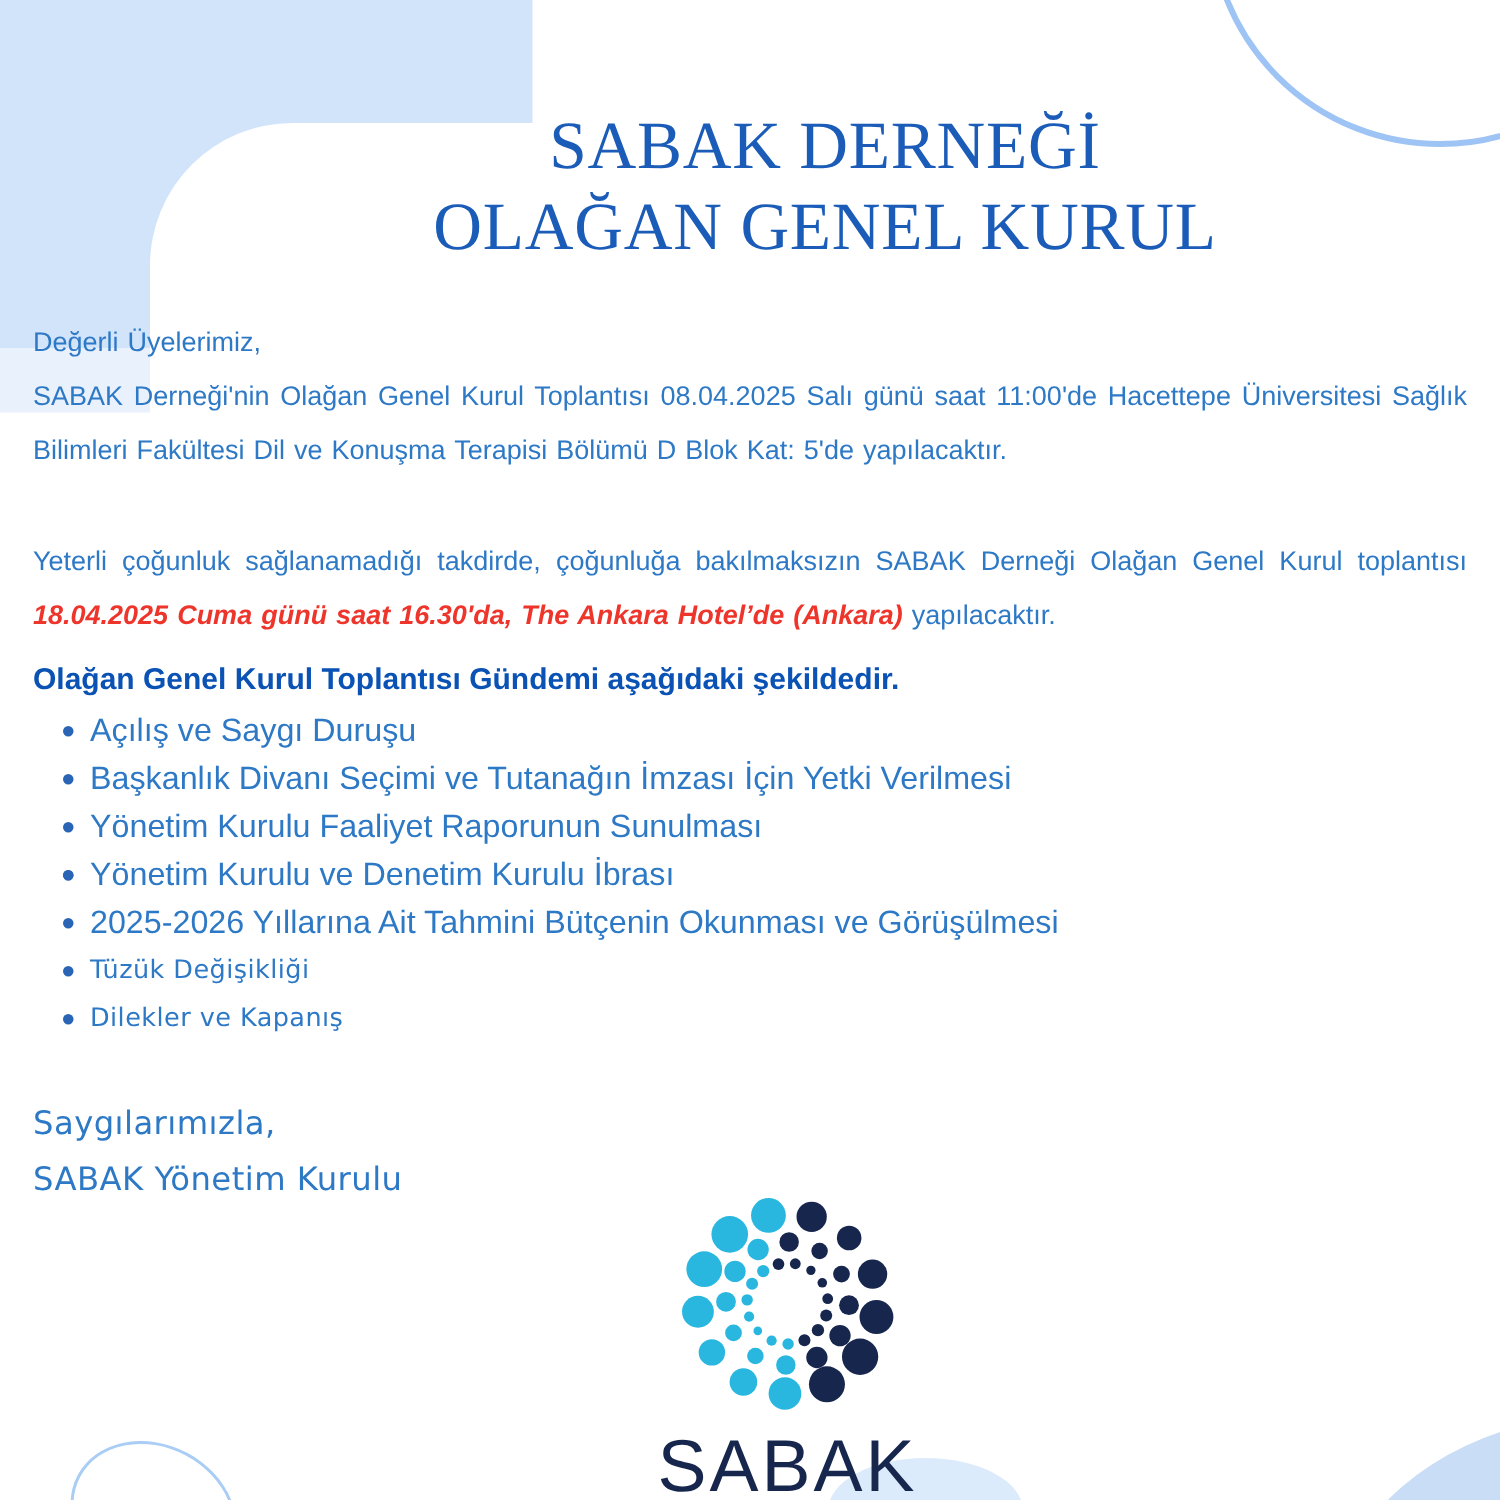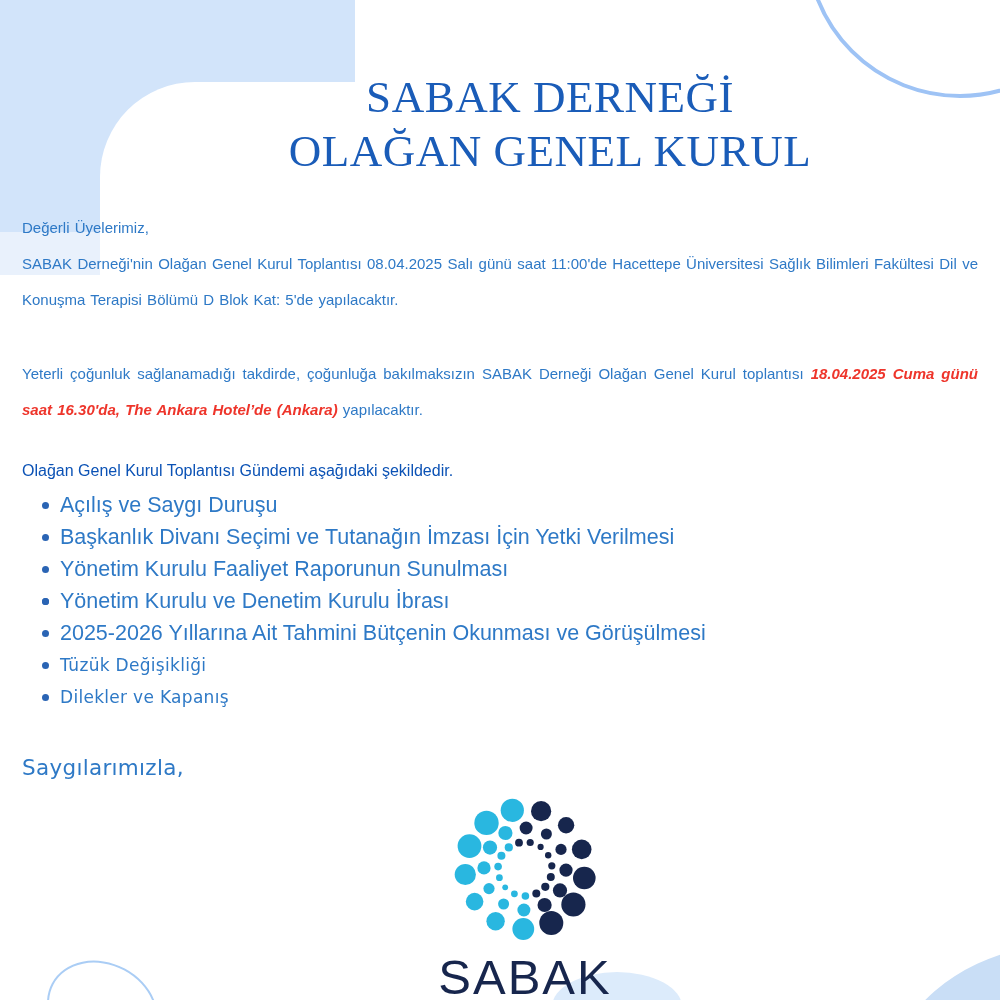--- a/index.html
+++ b/index.html
@@ -35,27 +35,27 @@
   .blob-br{position:absolute;left:893px;top:950px;width:270px;height:170px;
     background:var(--blob-bottom);border-radius:50%;transform:rotate(-18deg);}
 
   .content{position:absolute;inset:0;}
 
   .title{margin-left:100px;padding-top:70px;text-align:center;
     font-family:"Liberation Serif",serif;font-weight:400;
     font-size:45px;line-height:54px;letter-spacing:0.5px;color:var(--title-blue);}
 
   .text-col{margin:32px 22px 0 22px;}
-  .para{font-size:15px;line-height:36px;color:var(--body-blue);
+  .para{font-size:18px;line-height:36px;color:var(--body-blue);
     text-align:justify;word-spacing:1px;}
   .para-quorum{margin-top:38px;}
   .red-strong{color:var(--alert-red);font-weight:700;font-style:italic;}
 
-  .agenda-heading{margin-top:28px;font-size:16px;line-height:30px;
-    font-weight:400;color:var(--heading-blue);}
+  .agenda-heading{margin-top:10px;font-size:20px;line-height:30px;
+    font-weight:700;color:var(--heading-blue);}
 
   .agenda-list{margin-top:3px;list-style:none;}
   .agenda-list li{position:relative;padding-left:38px;font-size:21.5px;
     line-height:32px;color:var(--body-blue);}
   .agenda-list li .dot{position:absolute;left:20px;top:13px;width:7px;height:7px;
     border-radius:50%;background:#2a64b4;}
   .agenda-list li:nth-child(n+7){font-family:"DejaVu Sans",sans-serif;font-size:17px;letter-spacing:0.3px;}
 
   .signature{margin-top:36px;font-family:"DejaVu Sans",sans-serif;
     font-size:21.5px;line-height:37px;color:var(--body-blue);letter-spacing:0.3px;}
@@ -93,21 +93,21 @@
           <li><span class="dot"></span><span>Açılış ve Saygı Duruşu</span></li>
           <li><span class="dot"></span><span>Başkanlık Divanı Seçimi ve Tutanağın İmzası İçin Yetki Verilmesi</span></li>
           <li><span class="dot"></span><span>Yönetim Kurulu Faaliyet Raporunun Sunulması</span></li>
           <li><span class="dot"></span></li>
           <li><span class="dot"></span><span>Yönetim Kurulu ve Denetim Kurulu İbrası</span></li>
           <li><span class="dot"></span><span>2025-2026 Yıllarına Ait Tahmini Bütçenin Okunması ve Görüşülmesi</span></li>
           <li><span class="dot"></span><span>Tüzük Değişikliği</span></li>
           <li><span class="dot"></span><span>Dilekler ve Kapanış</span></li>
         </ul>
 
-      <div class="signature"><span>Saygılarımızla,</span><br></div>
+      <div class="signature"><span>Saygılarımızla,</span><br><span>SABAK Yönetim Kurulu</span></div>
 
     </div>
 
     <div class="logo">
       <svg width="210" height="150" viewBox="0 0 210 150">
           <circle cx="164.3" cy="81.0" r="11.3" fill="#17264d"></circle>
           <circle cx="153.4" cy="107.5" r="12.1" fill="#17264d"></circle>
           <circle cx="131.3" cy="125.9" r="12.0" fill="#17264d"></circle>
           <circle cx="103.3" cy="132.0" r="10.9" fill="#29b7e0"></circle>
           <circle cx="75.6" cy="124.3" r="9.2" fill="#29b7e0"></circle>

